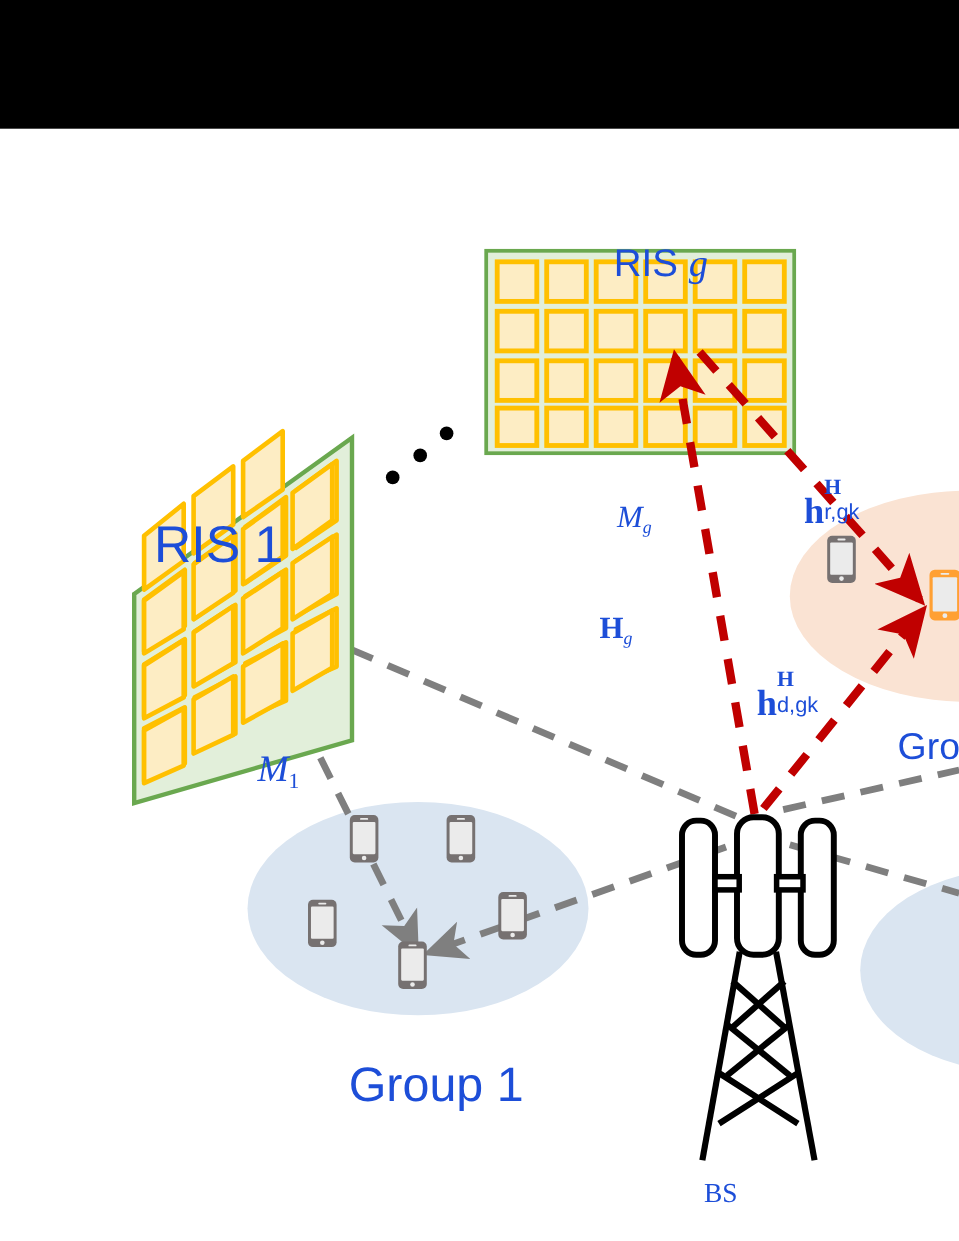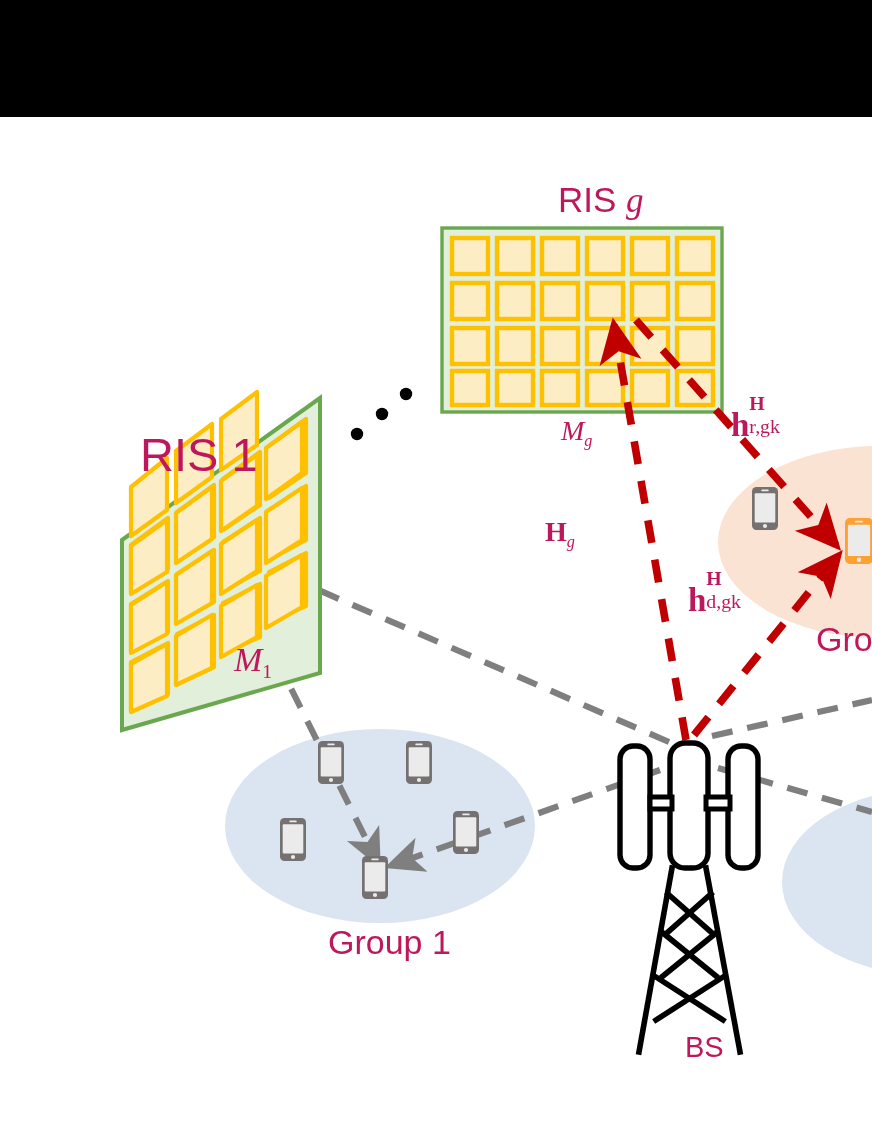--- a/index.html
+++ b/index.html
@@ -29,23 +29,24 @@
   }
   #canvas {
     position: absolute;
     left: 0;
     top: 0;
     width: 872px;
     height: 1128px;
   }
   .lbl {
     position: absolute;
-    color: #be185d;
+    color: #1d4ed8;
     white-space: nowrap;
     line-height: 1;
+    margin-top: 40px;
   }
   .lbl-sans {
     font-family: "Liberation Sans", sans-serif;
     font-weight: 400;
   }
   .mathv {
     font-family: "Liberation Serif", serif;
     font-style: italic;
   }
   .mathb {
@@ -73,21 +74,21 @@
     top: -0.74em;
     font-size: 0.60em;
     font-family: "Liberation Serif", serif;
     font-style: normal;
   }
   .stack .bot {
     position: absolute;
     left: 0;
     top: 0.40em;
     font-size: 0.60em;
-    font-family: Liberation Serif, serif;
+    font-family: Liberation Sans, sans-serif;
     font-style: normal;
   }
   .stack .spacer { visibility: hidden; font-size: 0.60em; }
 </style>
 </head>
 <body>
 
 <div id="stage">
 
   <div id="topbar"></div>
@@ -286,23 +287,23 @@
   </svg>
 
   <div class="lbl lbl-sans" style="left:140px; top:431px; font-size:47px;">
     <span>RIS</span>&nbsp;<span>1</span>
   </div>
 
   <div class="lbl lbl-sans" style="left:558px; top:182px; font-size:35px;">
     <span>RIS</span>&nbsp;<span class="mathv">g</span>
   </div>
 
-  <div class="lbl lbl-sans" style="left:685px; top:1033px; font-size:29px;">BS</div>
-
-  <div class="lbl lbl-sans" style="left:328px; top:925px; font-size:34px;">Group 1</div>
+  <div class="lbl lbl-sans" style="left:640px; top:1033px; font-size:25px;font-family:Liberation Serif, serif;">BS</div>
+
+  <div class="lbl lbl-sans" style="left:317px; top:925px; font-size:44px;">Group 1</div>
 
   <div class="lbl lbl-sans" style="left:816px; top:622px; font-size:34px;">Grou</div>
 
   <div class="lbl mathv" style="left:234px; top:643px; font-size:34px;">
     <span>M</span><sub class="sub mathr">1</sub>
   </div>
 
   <div class="lbl mathv" style="left:561px; top:417px; font-size:28px;">
     <span>M</span><sub class="sub mathv">g</sub>
   </div>

